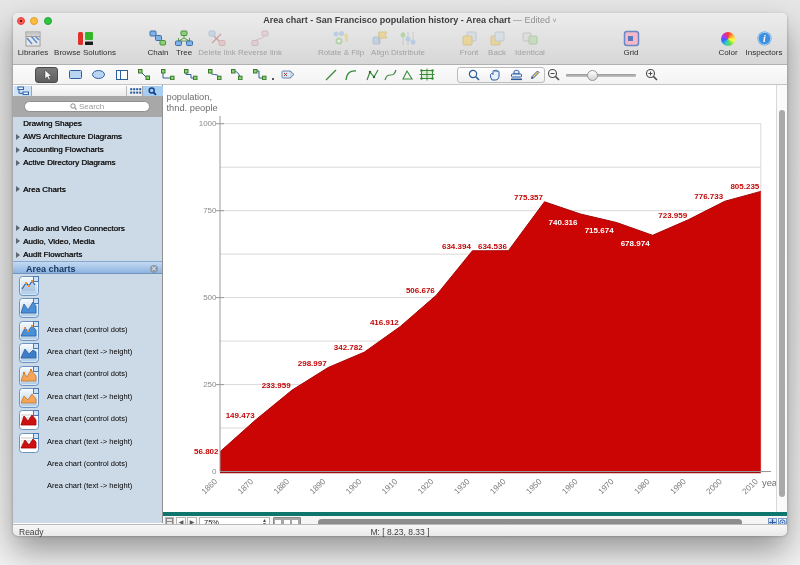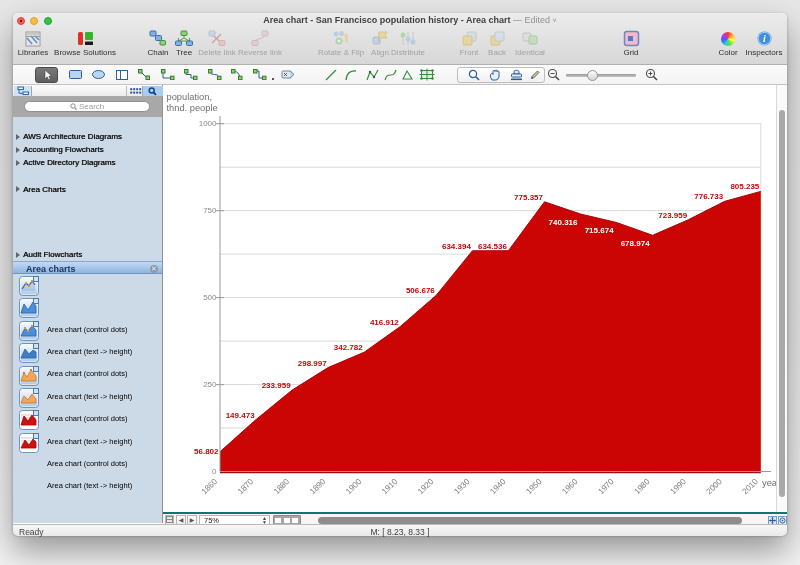--- a/index.html
+++ b/index.html
@@ -63,21 +63,21 @@
   .aitem .bdg{position:absolute;right:-1px;top:-1px;width:4.5px;height:4px;
               background:#cfe2f5;border:1px solid #4a7ab0;}
   
   .canvas{left:150px;top:72px;width:624px;height:427px;background:#fff;}
   .vsb{left:763px;top:72px;width:11px;height:427px;background:#fafafa;
        border-left:1px solid #d8d8d8;box-sizing:border-box;}
   .vthumb{left:765.5px;top:97px;width:6px;height:387px;border-radius:3px;
           background:#a9a9a9;}
   
   .hrow{left:150px;top:499px;width:624px;height:12px;background:#f5f5f5;
-        border-top:2px solid #0f766e;box-sizing:border-box;}
+        border-top:4px solid #0f766e;box-sizing:border-box;}
   .hbtn{position:absolute;top:1px;height:10px;background:linear-gradient(#fff,#ececec);
         border:1px solid #b5b5b5;box-sizing:border-box;font-size:6px;color:#555;
         text-align:center;line-height:8px;}
   .hthumb{position:absolute;left:154.5px;top:2.5px;width:424.5px;height:7px;
           border-radius:3.5px;background:#8d8d8d;}
   
   .sbar{left:0;top:511px;width:774px;height:11px;border-radius:0 0 5px 5px;
         background:linear-gradient(#f7f7f7,#e9e9e9);
         border-top:1px solid #bababa;font-size:8.5px;color:#3c3c3c;}
 </style>
@@ -439,35 +439,46 @@
       </div>
     </div>
     <div class="abs ssearch"></div>
     <div class="abs" style="left:0;top:12px;width:149px;">
       <div class="abs sbox"><svg width="7" height="7" style="vertical-align:-1px;">
             <circle cx="3" cy="3" r="2.2" fill="none" stroke="#8c8c8c" stroke-width="1"></circle>
             <line x1="4.6" y1="4.6" x2="6.5" y2="6.5" stroke="#8c8c8c" stroke-width="1.2"></line>
           </svg> Search</div>
     </div>
     <div class="abs slist" id="slist">
+      <div class="srow" style="top:0px;">
+          <span class="tx">Drawing Shapes</span>
+        </div>
       <div class="srow" style="top:13.1px;">
           <span class="tri"></span>
           <span class="tx">AWS Architecture Diagrams</span>
         </div>
       <div class="srow" style="top:26.2px;">
           <span class="tri"></span>
           <span class="tx">Accounting Flowcharts</span>
         </div>
       <div class="srow" style="top:39.3px;">
           <span class="tri"></span>
           <span class="tx">Active Directory Diagrams</span>
         </div>
       <div class="srow" style="top:65.5px;">
           <span class="tri"></span>
           <span class="tx">Area Charts</span>
+        </div>
+      <div class="srow" style="top:104.8px;">
+          <span class="tri"></span>
+          <span class="tx">Audio and Video Connectors</span>
+        </div>
+      <div class="srow" style="top:117.9px;">
+          <span class="tri"></span>
+          <span class="tx">Audio, Video, Media</span>
         </div>
       <div class="srow" style="top:131px;">
           <span class="tri"></span>
           <span class="tx">Audit Flowcharts</span>
         </div>
     </div>
     <div class="abs ahead">
         <span class="t">Area charts</span>
         <span class="x">✕</span>
       </div>

